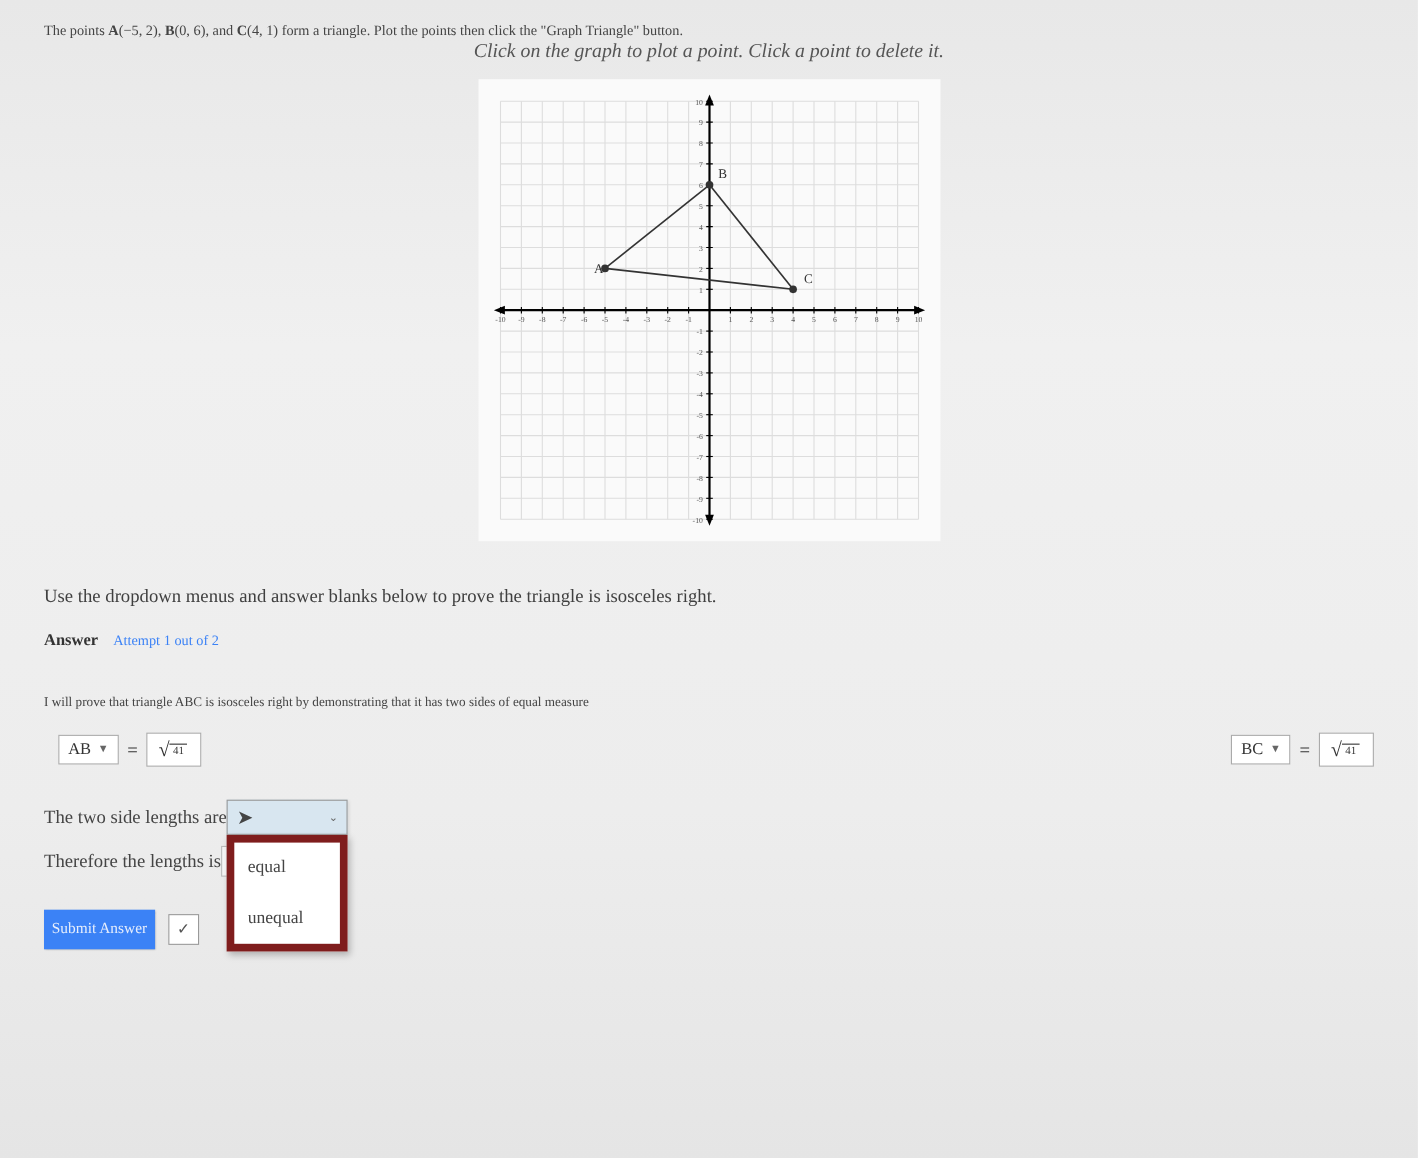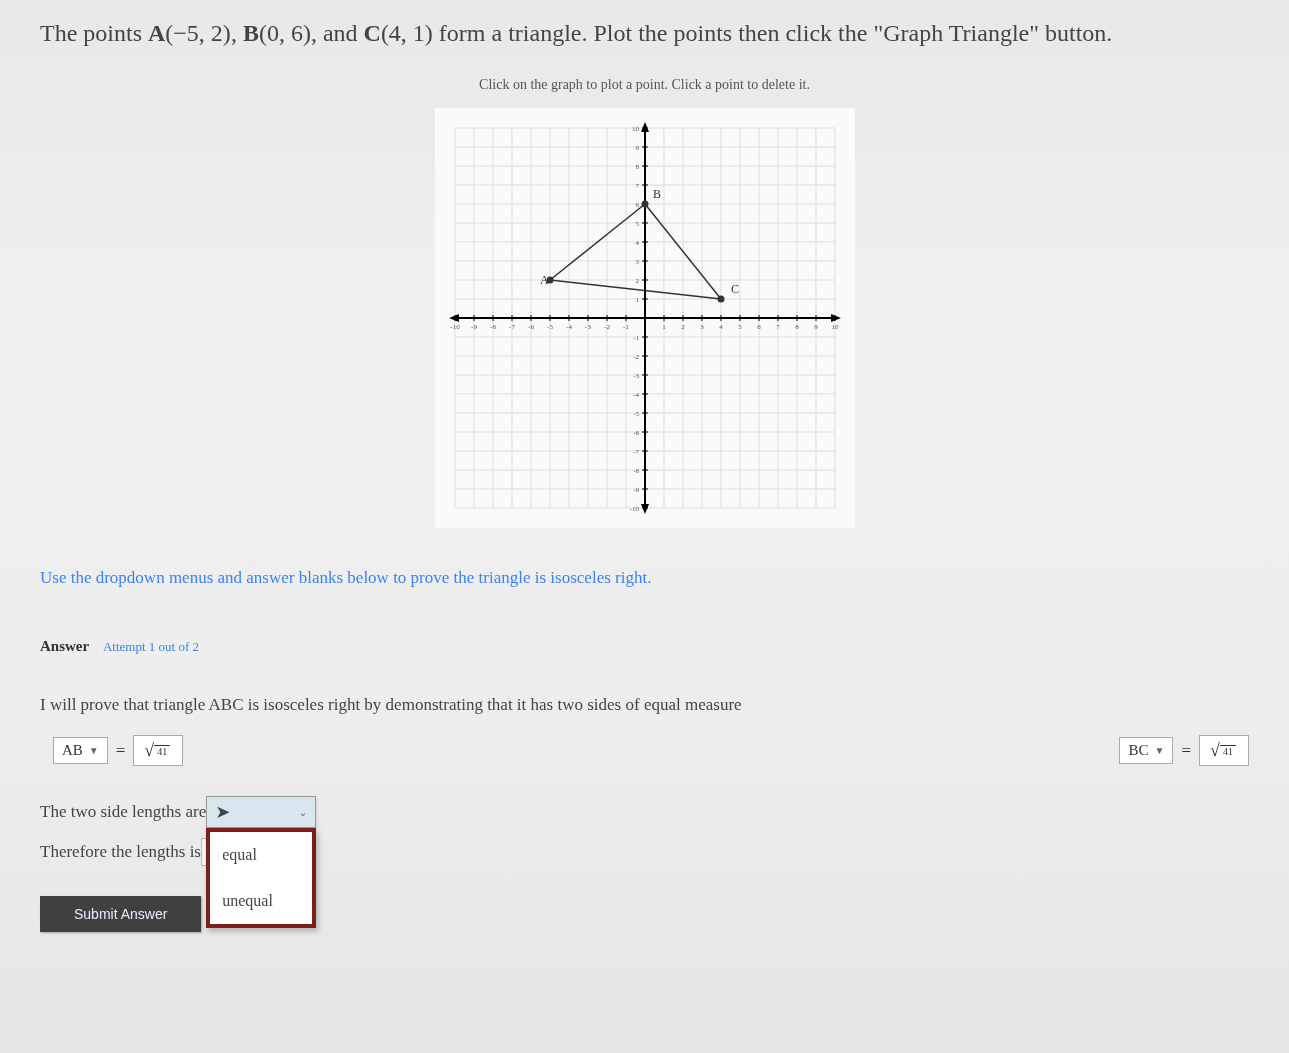--- a/index.html
+++ b/index.html
@@ -4,53 +4,53 @@
   <style>
     * { box-sizing: border-box; margin: 0; padding: 0; }
     body {
       font-family: Georgia, 'Times New Roman', serif;
       background: linear-gradient(180deg, #e8e8e8 0%, #f0f0f0 30%, #ededed 70%, #e5e5e5 100%);
       padding: 20px 40px;
       color: #333;
       min-height: 1053px;
     }
     .question-text {
-      font-size: 24px;
-      margin-bottom: 30px;
+      font-size: 13px;
       color: #444;
     }
     .coord { color: #444; }
     .instruction {
       text-align: center;
-      font-size: 14px;
+      font-size: 18px;
       color: #555;
       margin-bottom: 15px;
+      font-style: italic;
     }
     .graph-area {
       display: flex;
       justify-content: center;
       margin-bottom: 40px;
     }
     .graph-svg {
       background: #fafafa;
     }
     .sub-instruction {
       font-size: 17px;
-      color: #3b82f6;
-      margin-bottom: 50px;
+      color: #404040;
+      margin-bottom: 22px;
     }
     .answer-header {
       font-size: 15px;
       color: #555;
       margin-bottom: 40px;
     }
     .answer-header b { color: #333; }
     .attempt-note { color: #3b82f6; font-size: 13px; margin-left: 10px; }
     .proof-line {
-      font-size: 17px;
+      font-size: 12px;
       color: #444;
       margin-bottom: 20px;
     }
     .eq-row {
       display: flex;
       justify-content: space-between;
       align-items: center;
       margin-bottom: 30px;
       flex-wrap: wrap;
       gap: 20px;
@@ -114,21 +114,21 @@
     }
     .combo-trigger .chev { font-size: 10px; color: #666; }
     .combo-trigger .cursor-icon { font-size: 18px; }
     .combo-trigger.highlight { background: #d8e6f0; }
     .combo-list {
       position: absolute;
       top: 100%;
       left: 0;
       width: 110px;
       background: #fff;
-      border: 4px solid #7f1d1d;
+      border: 7px solid #7f1d1d;
       box-shadow: 2px 3px 6px rgba(0,0,0,0.25);
       z-index: 10;
     }
     .combo-item {
       padding: 14px 12px;
       font-size: 16px;
       cursor: pointer;
       color: #444;
     }
     .followup-trigger {
@@ -143,28 +143,28 @@
       color: #777;
       cursor: pointer;
     }
     .submit-row {
       display: flex;
       align-items: center;
       gap: 12px;
       margin-top: 30px;
     }
     .submit-btn {
-      background: #404040;
+      background: #3b82f6;
       color: #e6eefc;
       border: none;
-      padding: 10px 34px;
+      padding: 10px 7px;
       font-size: 14px;
       cursor: pointer;
       box-shadow: 1px 1px 2px rgba(0,0,0,0.3);
-      font-family: Liberation Sans, sans-serif;
+      font-family: Liberation Serif, serif;
     }
     .check-box {
       width: 28px;
       height: 28px;
       border: 1px solid #999;
       background: #fff;
       display: flex;
       align-items: center;
       justify-content: center;
       font-size: 14px;

